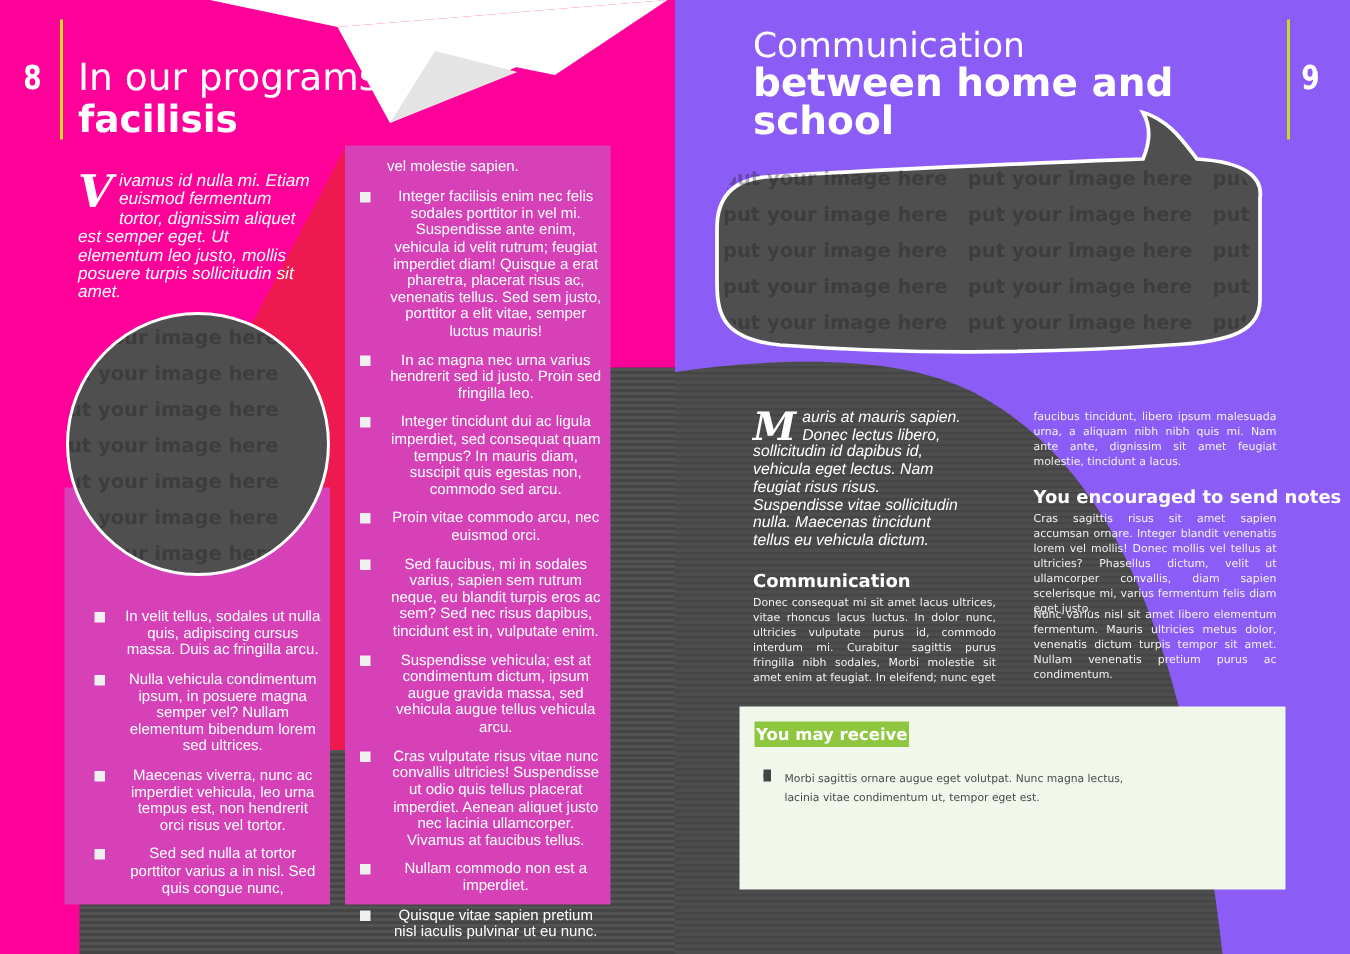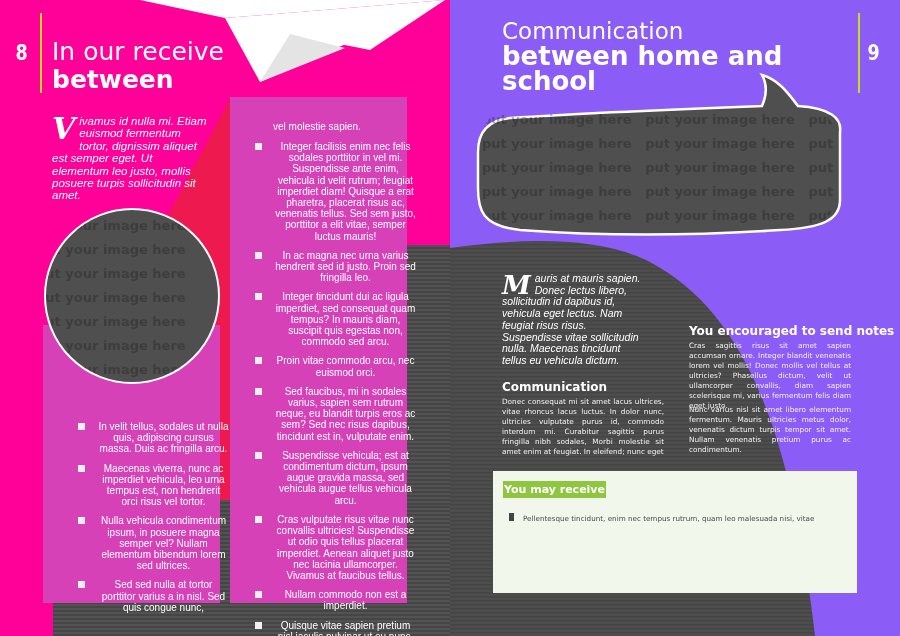--- a/index.html
+++ b/index.html
@@ -10,21 +10,21 @@
   .page-right{left:450px;width:450px;background:#8b5cf6;}
   .dark-texture{background-color:#4d4d4d;
     background-image:repeating-linear-gradient(0deg, rgba(0,0,0,0.10) 0 2px, rgba(255,255,255,0.03) 2px 4px);}
   .abs{position:absolute;}
   .page-num{position:absolute;top:40px;font-family:"DejaVu Sans",sans-serif;font-weight:bold;color:#fff;font-size:22px;line-height:26px;transform:scaleX(0.8);}
   .page-rule{position:absolute;width:2px;background:#c8dc1e;}
   .title-light{font-family:"DejaVu Sans",sans-serif;color:#fff;font-weight:normal;}
   .title-bold{font-family:"DejaVu Sans",sans-serif;color:#fff;font-weight:bold;}
   .lead{color:#fff;font-style:italic;font-size:11.5px;line-height:12.4px;}
   .dropcap{float:left;font-family:"DejaVu Serif",serif;font-weight:bold;font-size:30px;line-height:26px;margin:1px 4px 0 0;color:#fff;}
-  .plist{list-style:none;margin:16px;padding:0;color:#fff;font-size:10px;line-height:11.2px;}
+  .plist{list-style:none;margin:1px;padding:0;color:#fff;font-size:10px;line-height:11.2px;}
   .plist li{position:relative;padding-left:29px;margin-bottom:8px;text-align:center;}
   .bullet{position:absolute;left:9px;top:2px;width:7px;height:7px;background:#f0f0f0;}
   .purple-box{position:absolute;background:#d741b8;}
   .photo-placeholder{position:absolute;background:#4f4f4f;color:rgba(30,30,30,0.35);font-family:"DejaVu Sans",sans-serif;font-weight:bold;font-size:13px;line-height:24px;white-space:nowrap;overflow:hidden;}
   .sect-head{font-family:"DejaVu Sans",sans-serif;font-weight:bold;color:#fff;font-size:12px;line-height:13px;}
   .body-small{font-family:"DejaVu Sans",sans-serif;color:#f2f2f2;font-size:7.3px;line-height:10px;text-align:justify;}
   .receive-box{position:absolute;left:493px;top:471px;width:364px;height:122px;background:#f2f7ec;}
   .receive-tag{position:absolute;left:10px;top:10px;height:17px;padding:0 1px;background:#8ec63f;color:#fff;font-family:"DejaVu Sans",sans-serif;font-weight:bold;font-size:11px;line-height:17px;}
   .rlist{position:absolute;left:16px;top:38px;right:10px;list-style:none;margin:0;padding:0;color:#4a4a4a;font-family:"DejaVu Sans",sans-serif;font-size:7.2px;line-height:13px;}
   .rlist li{position:relative;padding-left:14px;margin-bottom:3px;}
@@ -46,36 +46,36 @@
     <svg class="abs" style="left:140px;top:0" width="310" height="85">
       <polygon points="0,0 305,0 85,18" fill="#ffffff"></polygon>
       <polygon points="85,18 305,0 120,82" fill="#ffffff"></polygon>
       <polygon points="150,34 305,0 230,50" fill="#ffffff"></polygon>
       <polygon points="120,82 150,34 205,48" fill="#e4e4e4"></polygon>
     </svg>
 
     <div class="page-num" style="left:14px">8</div>
     <div class="page-rule" style="left:40px;top:13px;height:80px"></div>
 
-    <div class="abs title-light" style="left:52px;top:37px;font-size:25px;line-height:30px;">In our receive</div>
-    <div class="abs title-bold" style="left:52px;top:65px;font-size:25px;line-height:30px;">between</div>
+    <div class="abs title-light" style="left:52px;top:37px;font-size:25px;line-height:30px;">In our programs</div>
+    <div class="abs title-bold" style="left:52px;top:65px;font-size:25px;line-height:30px;">facilisis</div>
 
     <div class="abs lead" style="left:52px;top:115px;width:160px;">
       <span class="dropcap">V</span>
       <span>ivamus id nulla mi. Etiam euismod fermentum tortor, dignissim aliquet est semper eget. Ut elementum leo justo, mollis posuere turpis sollicitudin sit amet.</span>
     </div>
 
     <div class="abs dark-texture" style="left:53px;top:500px;width:397px;height:136px;"></div>
     <div class="abs dark-texture" style="left:232px;top:245px;width:218px;height:260px;"></div>
 
     <div class="purple-box" style="left:43px;top:325px;width:177px;height:278px;">
       <ul class="plist" style="position:absolute;left:10px;top:80px;width:160px;">
         <li><span class="bullet"></span><span>In velit tellus, sodales ut nulla quis, adipiscing cursus massa. Duis ac fringilla arcu.</span></li>
+        <li><span class="bullet"></span><span>Nulla vehicula condimentum ipsum, in posuere magna semper vel? Nullam elementum bibendum lorem sed ultrices.</span></li>
         <li><span class="bullet"></span><span>Maecenas viverra, nunc ac imperdiet vehicula, leo urna tempus est, non hendrerit orci risus vel tortor.</span></li>
-        <li><span class="bullet"></span><span>Nulla vehicula condimentum ipsum, in posuere magna semper vel? Nullam elementum bibendum lorem sed ultrices.</span></li>
         <li><span class="bullet"></span><span>Sed sed nulla at tortor porttitor varius a in nisl. Sed quis congue nunc,</span></li>
       </ul>
     </div>
 
     <div class="photo-placeholder" style="left:44px;top:208px;width:172px;height:172px;border-radius:50%;border:2px solid #fff;padding-top:0;">
       <div style="margin-left:-10px;margin-top:4px;">
         <div>put your image here</div>
         <div>put your image here</div>
         <div>put your image here</div>
         <div>put your image here</div>
@@ -132,26 +132,26 @@
     </div>
 
     <div class="abs lead" style="left:52px;top:273px;width:140px;font-size:10.5px;line-height:11.7px;">
       <span class="dropcap" style="font-size:26px;line-height:22px;">M</span>
       <span>auris at mauris sapien. Donec lectus libero, sollicitudin id dapibus id, vehicula eget lectus. Nam feugiat risus risus. Suspendisse vitae sollicitudin nulla. Maecenas tincidunt tellus eu vehicula dictum.</span>
     </div>
 
     <div class="abs sect-head" style="left:52px;top:381px;">Communication</div>
     <div class="abs body-small" style="left:52px;top:397px;width:162px;">Donec consequat mi sit amet lacus ultrices, vitae rhoncus lacus luctus. In dolor nunc, ultricies vulputate purus id, commodo interdum mi. Curabitur sagittis purus fringilla nibh sodales, Morbi molestie sit amet enim at feugiat. In eleifend; nunc eget</div>
 
+    <div class="abs body-small" style="left:239px;top:273px;width:162px;">faucibus tincidunt, libero ipsum malesuada urna, a aliquam nibh nibh quis mi. Nam ante ante, dignissim sit amet feugiat molestie, tincidunt a lacus.</div>
     <div class="abs sect-head" style="left:239px;top:325px;">You encouraged to send notes</div>
     <div class="abs body-small" style="left:239px;top:341px;width:162px;">Cras sagittis risus sit amet sapien accumsan ornare. Integer blandit venenatis lorem vel mollis! Donec mollis vel tellus at ultricies? Phasellus dictum, velit ut ullamcorper convallis, diam sapien scelerisque mi, varius fermentum felis diam eget justo.</div>
     <div class="abs body-small" style="left:239px;top:405px;width:162px;">Nunc varius nisl sit amet libero elementum fermentum. Mauris ultricies metus dolor, venenatis dictum turpis tempor sit amet. Nullam venenatis pretium purus ac condimentum.</div>
   </div>
 
   <div class="receive-box">
     <div class="receive-tag">You may receive</div>
     <ul class="rlist">
       <li style="width:250px"><span class="rbullet"></span></li>
-      <li style="width:245px"><span class="rbullet"></span></li>
-      <li><span class="rbullet"></span><span>Pellentesque tincidunt, enim nec tempus rutrum, quam leo malesuada nisi, vitae</span></li>
+      <li style="width:245px"><span class="rbullet"></span><span>Morbi sagittis ornare augue eget volutpat. Nunc magna lectus, lacinia vitae condimentum ut, tempor eget est.</span></li>
     </ul>
   </div>
 </div>
 
 </body></html>

